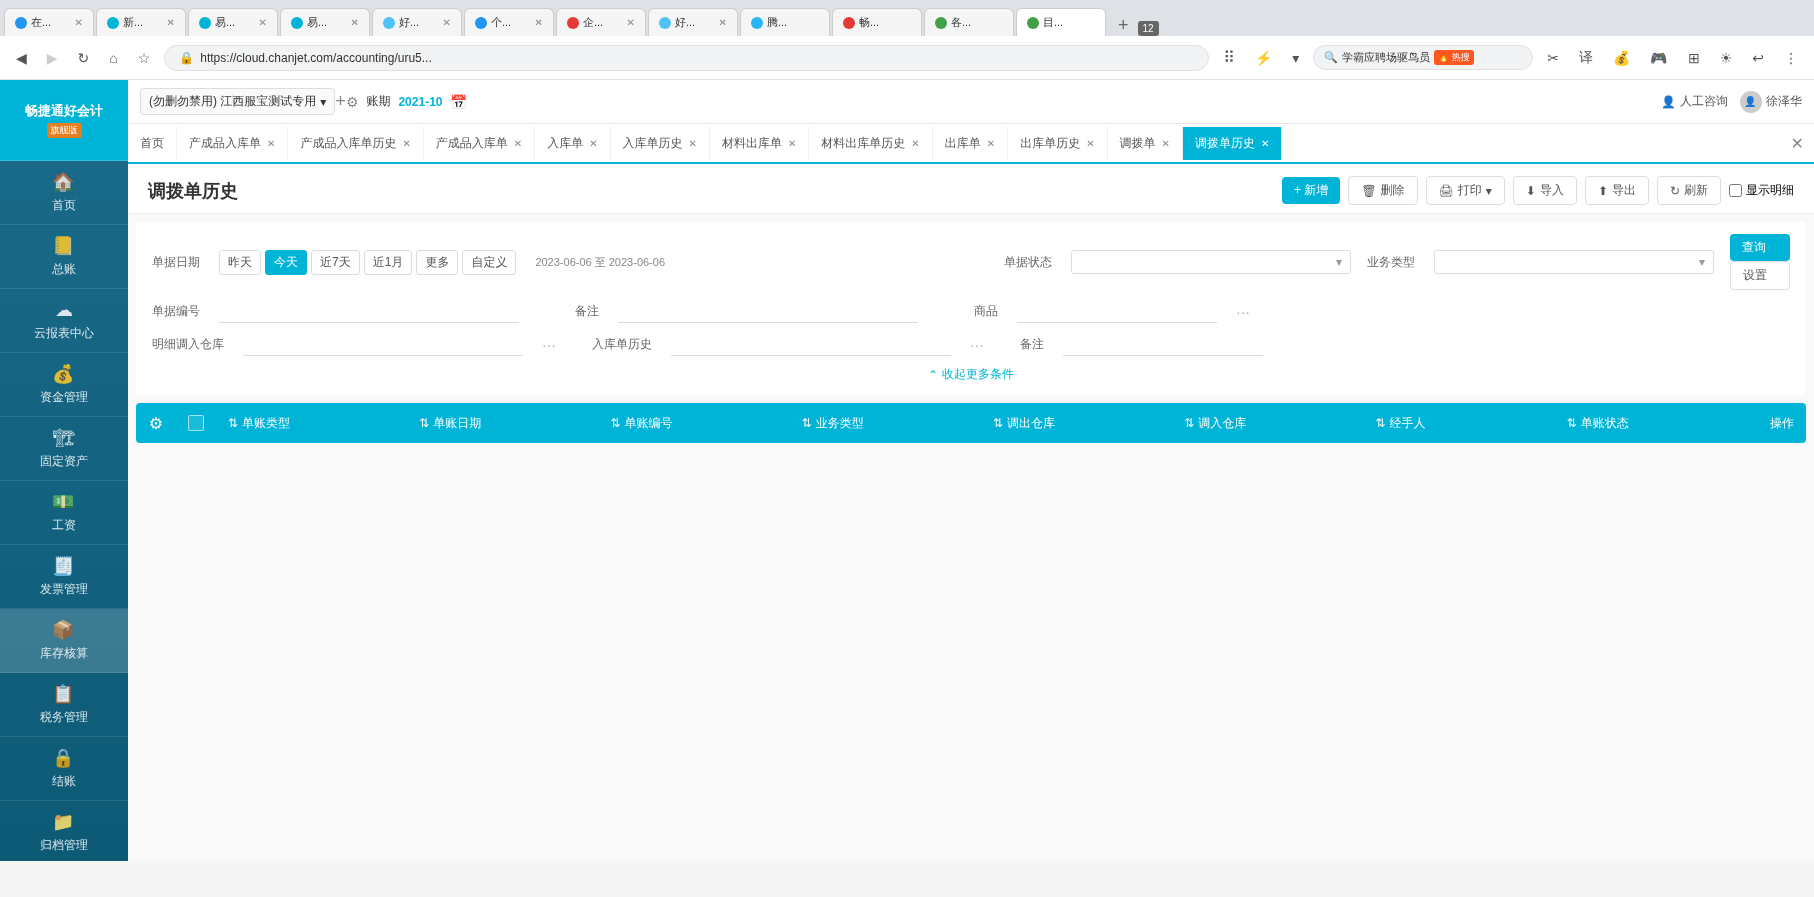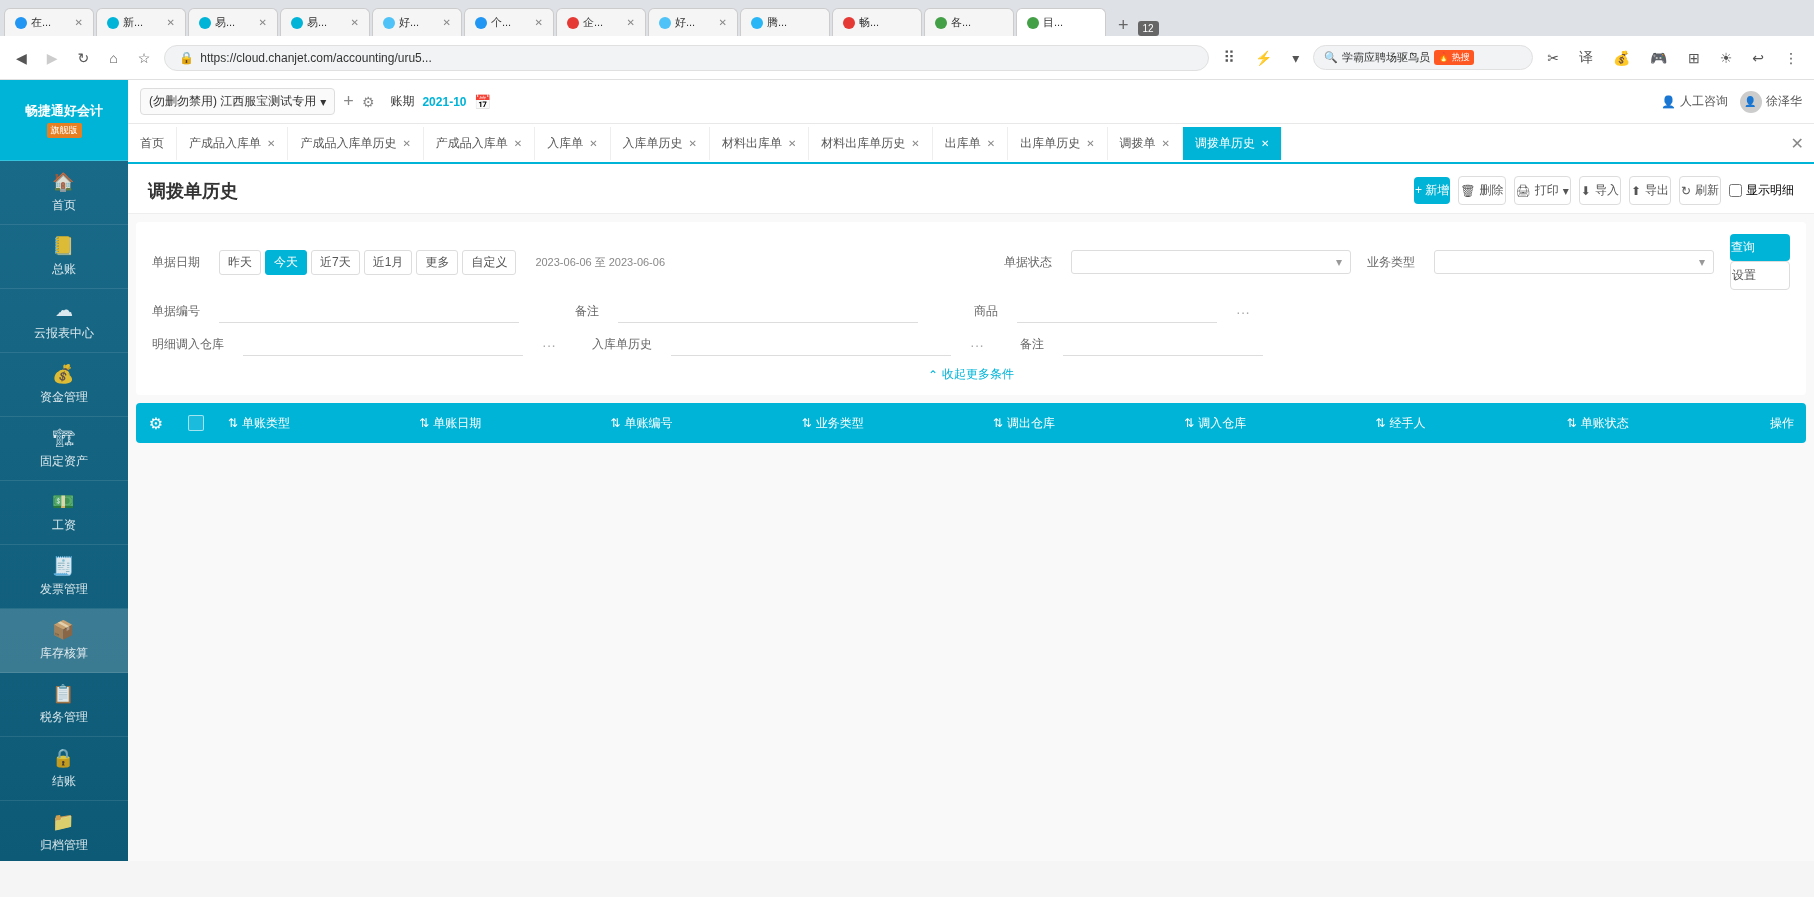--- a/index.html
+++ b/index.html
@@ -20,41 +20,41 @@
     .sidebar { width: 128px; background: linear-gradient(180deg, #1a6b8a 0%, #0d5a76 100%); color: #fff; display: flex; flex-direction: column; flex-shrink: 0; }
     .sidebar-logo { background: #00b4d8; padding: 10px; display: flex; flex-direction: column; align-items: center; justify-content: center; height: 81px; border-bottom: 1px solid rgba(255,255,255,0.2); }
     .sidebar-menu { flex: 1; overflow-y: auto; }
     .sidebar-item { display: flex; flex-direction: column; align-items: center; padding: 10px 4px; cursor: pointer; color: rgba(255,255,255,0.85); font-size: 12px; gap: 4px; border-bottom: 1px solid rgba(255,255,255,0.1); }
     .sidebar-item .icon { font-size: 18px; }
 
     
     .main-content { flex: 1; display: flex; flex-direction: column; overflow: hidden; }
 
     
-    .top-bar { background: #fff; height: 44px; display: flex; align-items: center; padding: 0 12px; border-bottom: 1px solid #e8e8e8; gap: 8px; }
+    .top-bar { background: #fff; height: 44px; display: flex; align-items: center; padding: 0 12px; border-bottom: 1px solid #e8e8e8; }
     .company-selector { display: flex; align-items: center; gap: 4px; font-size: 12px; color: #333; padding: 4px 8px; border: 1px solid #ddd; border-radius: 4px; cursor: pointer; background: #fafafa; }
     .period-selector { display: flex; align-items: center; gap: 4px; font-size: 12px; color: #333; cursor: pointer; margin-left: 8px; }
     .top-bar-actions { margin-left: auto; display: flex; align-items: center; gap: 12px; font-size: 12px; color: #555; }
     .user-info { display: flex; align-items: center; gap: 4px; cursor: pointer; }
 
     
     .tab-nav { background: #fff; display: flex; align-items: center; border-bottom: 2px solid #00b4d8; min-height: 40px; overflow-x: auto; padding: 0 0; }
     .tab-nav::-webkit-scrollbar { height: 3px; }
     .tab-item { display: flex; align-items: center; padding: 8px 12px; font-size: 12px; color: #555; cursor: pointer; white-space: nowrap; border-right: 1px solid #eee; gap: 4px; flex-shrink: 0; }
     .tab-item.active { background: #00b4d8; color: #fff; }
     .tab-close-x { margin-left: 2px; }
 
     
     .page-body { flex: 1; overflow-y: auto; padding: 0; background: #f9f9f9; }
 
     
     .page-header { background: #fff; padding: 12px 20px 8px; display: flex; align-items: center; justify-content: space-between; border-bottom: 1px solid #eee; }
     .page-title { font-size: 18px; font-weight: bold; color: #333; }
     .page-actions { display: flex; align-items: center; gap: 8px; }
-    .btn { padding: 5px 1px; border: none; border-radius: 4px; cursor: pointer; font-size: 12px; display: flex; align-items: center; gap: 4px; }
+    .btn { padding: 5px 12px; border: none; border-radius: 4px; cursor: pointer; font-size: 12px; display: flex; align-items: center; gap: 4px; }
     .btn-primary { background: #00b4d8; color: #fff; }
     .btn-default { background: #fff; color: #555; border: 1px solid #ddd; }
 
     
     .filter-area { background: #fff; margin: 8px; border-radius: 4px; padding: 12px 16px; }
     .filter-row { display: flex; align-items: center; margin-bottom: 10px; gap: 16px; flex-wrap: wrap; }
     .filter-group { display: flex; align-items: center; gap: 19px; }
     .filter-label { color: #666; font-size: 12px; white-space: nowrap; }
     .filter-value { display: flex; gap: 4px; align-items: center; }
     .date-btn { padding: 3px 8px; font-size: 12px; border: 1px solid #ddd; border-radius: 3px; cursor: pointer; background: #fff; color: #555; }

